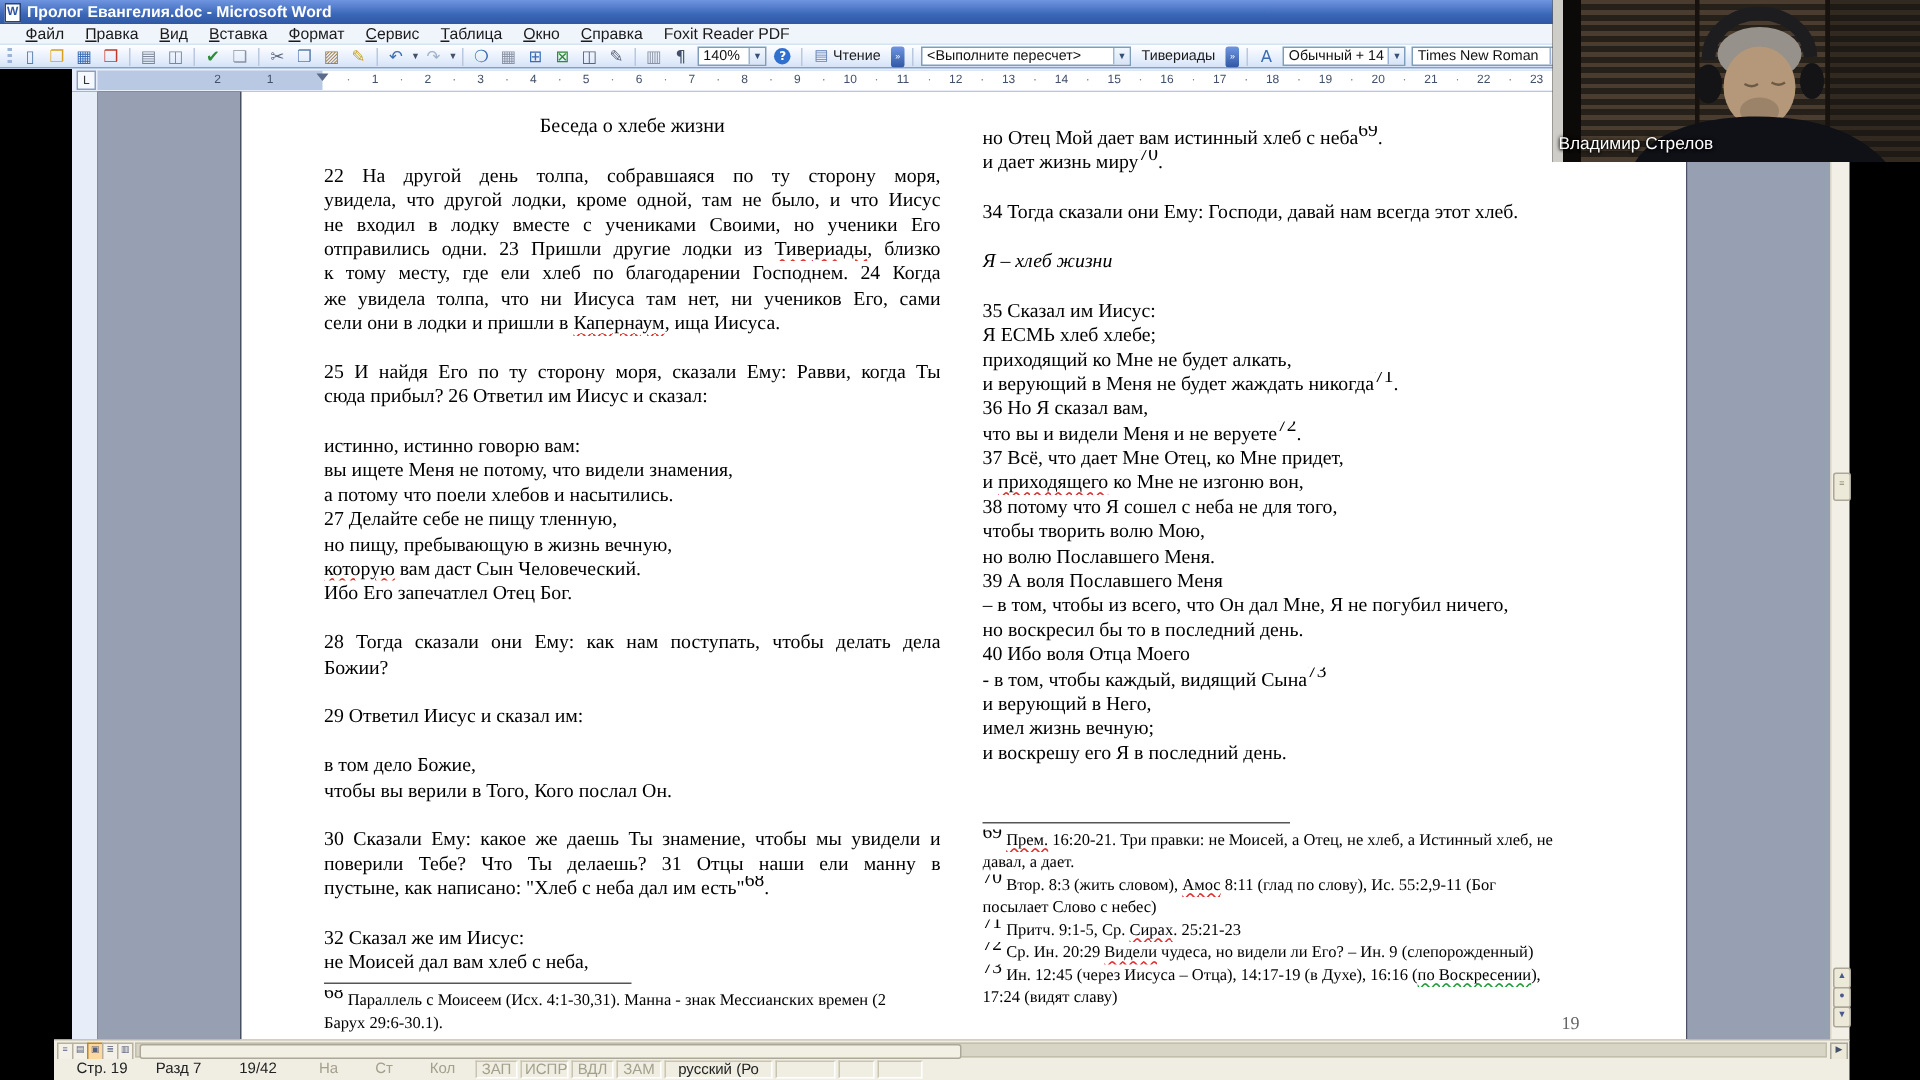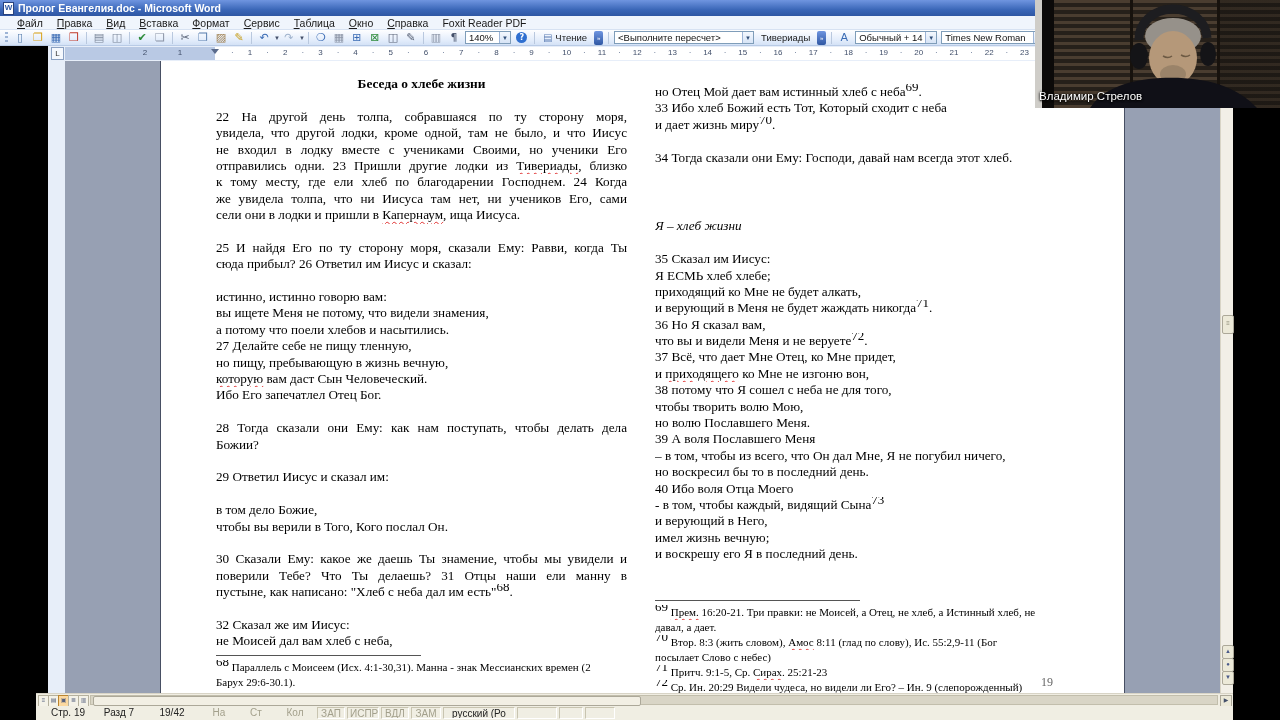--- a/index.html
+++ b/index.html
@@ -49,26 +49,26 @@
   #ruler .imark{position:absolute;top:2px;width:0;height:0;border-left:4px solid transparent;border-right:4px solid transparent;}
   
   #palestrip{position:absolute;left:48px;top:61px;width:17px;height:632px;background:#e7eef9;}
   #canvas{position:absolute;left:65px;top:61px;width:1155px;height:632px;background:#97a0b3;}
   #page{position:absolute;left:160px;top:61px;width:965px;height:632px;background:#fff;
     border-left:1px solid #474f63;border-right:1px solid #474f63;box-sizing:border-box;
     font-family:"Liberation Serif",serif;color:#000;}
   .col{position:absolute;width:411px;}
   #colL{left:55px;top:15px;}
   #colR{left:494px;top:23px;width:412px;}
-  .doc-title{height:16.4px;line-height:16.4px;text-align:center;font-weight:bold;font-size:13.4px;overflow:hidden;}
+  .doc-title{height:16.4px;line-height:16.4px;text-align:center;font-weight:normal;font-size:13.4px;overflow:hidden;}
   .gap{height:16.4px;}
   .ln{height:16.4px;line-height:16.4px;font-size:13.2px;overflow:hidden;white-space:nowrap;}
   .ln.j{white-space:normal;text-align:justify;text-align-last:justify;}
   .ln.j.last{text-align-last:left;}
-  .ln.it{font-style:italic;margin-top:36px;}
+  .ln.it{font-style:italic;}
   sup{font-size:13px;line-height:0;vertical-align:super;}
   .fnsep{border-top:1px solid #555;width:205px;margin:5px 0 4px 0;}
   .fn{height:15px;line-height:15px;font-size:11px;overflow:hidden;white-space:nowrap;}
   .sq-red{text-decoration:underline wavy #e03030 1px;text-underline-offset:2px;}
   .sq-green{text-decoration:underline wavy #1f9e3a 1px;text-underline-offset:2px;}
   #pagenum{position:absolute;left:880px;top:614px;font-size:12px;color:#666;}
   
   #vscroll{position:absolute;left:1220px;top:61px;width:13px;height:632px;background:#f2efe7;border-left:1px solid #d8d4c6;box-sizing:border-box;}
   #vthumb{position:absolute;left:1px;top:254px;width:10px;height:17px;background:#ece9d8;border:1px solid #aca899;border-radius:2px;
     font-size:6px;color:#8a8775;text-align:center;line-height:15px;}
@@ -356,21 +356,20 @@
         <div class="ln j last">пустыне, как написано: "Хлеб с неба дал им есть"<sup>68</sup>.</div>
         <div class="gap"></div>
         <div class="ln">32 Сказал же им Иисус:</div>
         <div class="ln">не Моисей дал вам хлеб с неба,</div>
         <div class="fnsep"></div>
         <div class="fn"><sup>68</sup> Параллель с Моисеем (Исх. 4:1-30,31). Манна - знак Мессианских времен (2</div>
         <div class="fn">Барух 29:6-30.1).</div>
       </div>
     <div id="colR" class="col">
         <div class="ln">но Отец Мой дает вам истинный хлеб с неба<sup>69</sup>.</div>
-        <div class="ln">33 Ибо хлеб Божий есть Тот, Который сходит с неба</div>
         <div class="ln">и дает жизнь миру<sup>70</sup>.</div>
         <div class="gap"></div>
         <div class="ln">34 Тогда сказали они Ему: Господи, давай нам всегда этот хлеб.</div>
         <div class="gap"></div>
         <div class="ln it">Я – хлеб жизни</div>
         <div class="gap"></div>
         <div class="ln">35 Сказал им Иисус:</div>
         <div class="ln">Я ЕСМЬ хлеб хлебе;</div>
         <div class="ln">приходящий ко Мне не будет алкать,</div>
         <div class="ln">и верующий в Меня не будет жаждать никогда<sup>71</sup>.</div>

